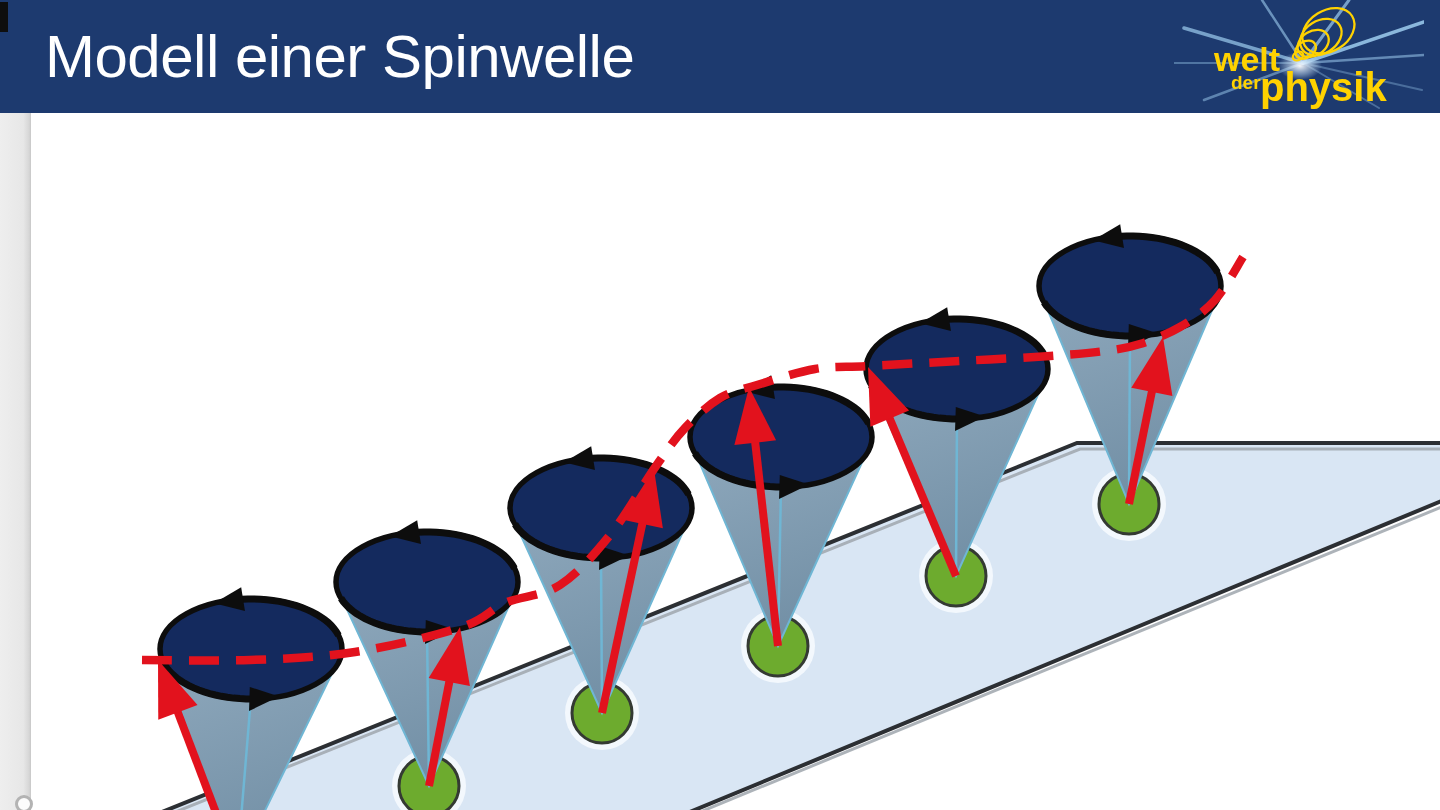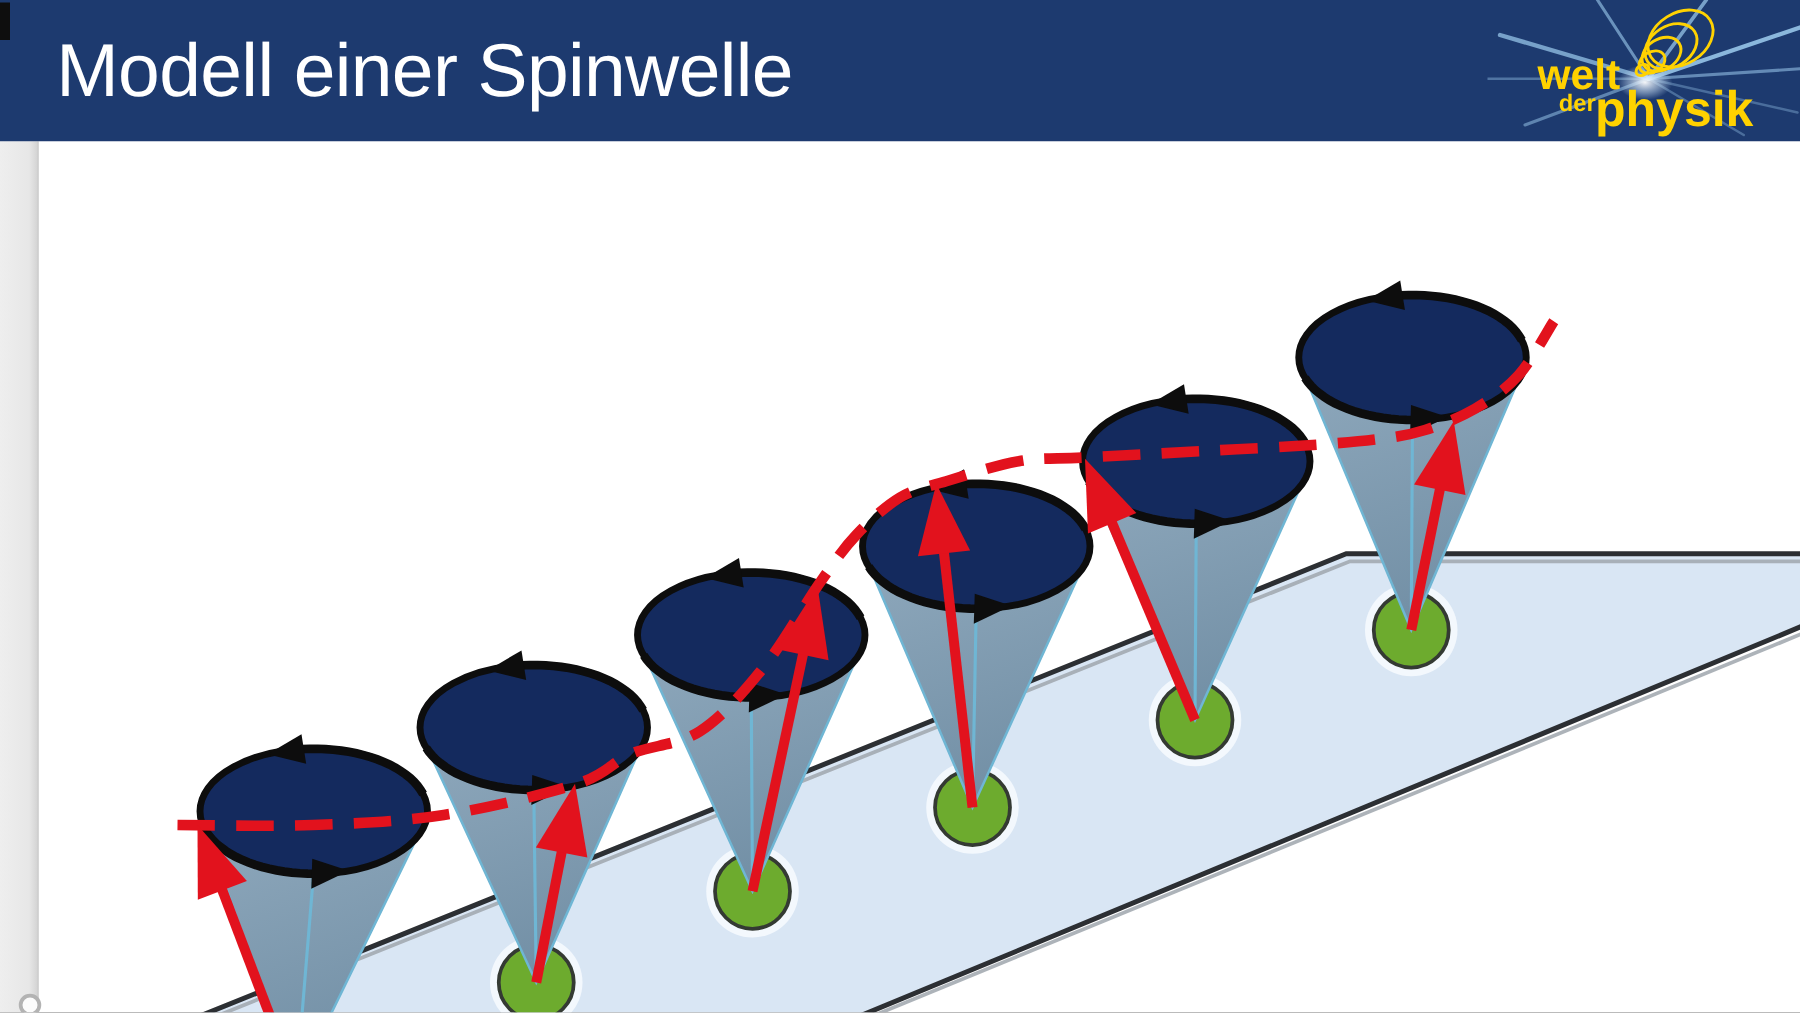--- a/index.html
+++ b/index.html
@@ -15,21 +15,21 @@
   }
   .notch{
     position:absolute;left:0;top:2px;width:8px;height:30px;
     background:#0e0e0e;
   }
   .title{
     position:absolute;left:45px;top:24px;margin:0;
     font-size:60px;line-height:66px;font-weight:400;letter-spacing:-0.5px;
     color:var(--title-text,#ffffff);white-space:nowrap;
   }
-  .logo{position:absolute;right:0;top:0;width:250px;height:113px;}
+  .logo{position:absolute;right:16px;top:0;width:250px;height:113px;}
   .logo svg{display:block;width:250px;height:113px;}
   .logo .ray{stroke:var(--logo-rays,#9ecdf0);stroke-linecap:round;}
   .logo .horn{fill:none;stroke:var(--logo-yellow,#ffd200);stroke-width:2.3px;}
   .logo text{
     fill:var(--logo-yellow,#ffd200);
     font-family:"Liberation Sans",sans-serif;font-weight:bold;
   }
   
   .side-strip{
     position:absolute;left:0;top:113px;width:31px;height:697px;z-index:4;

